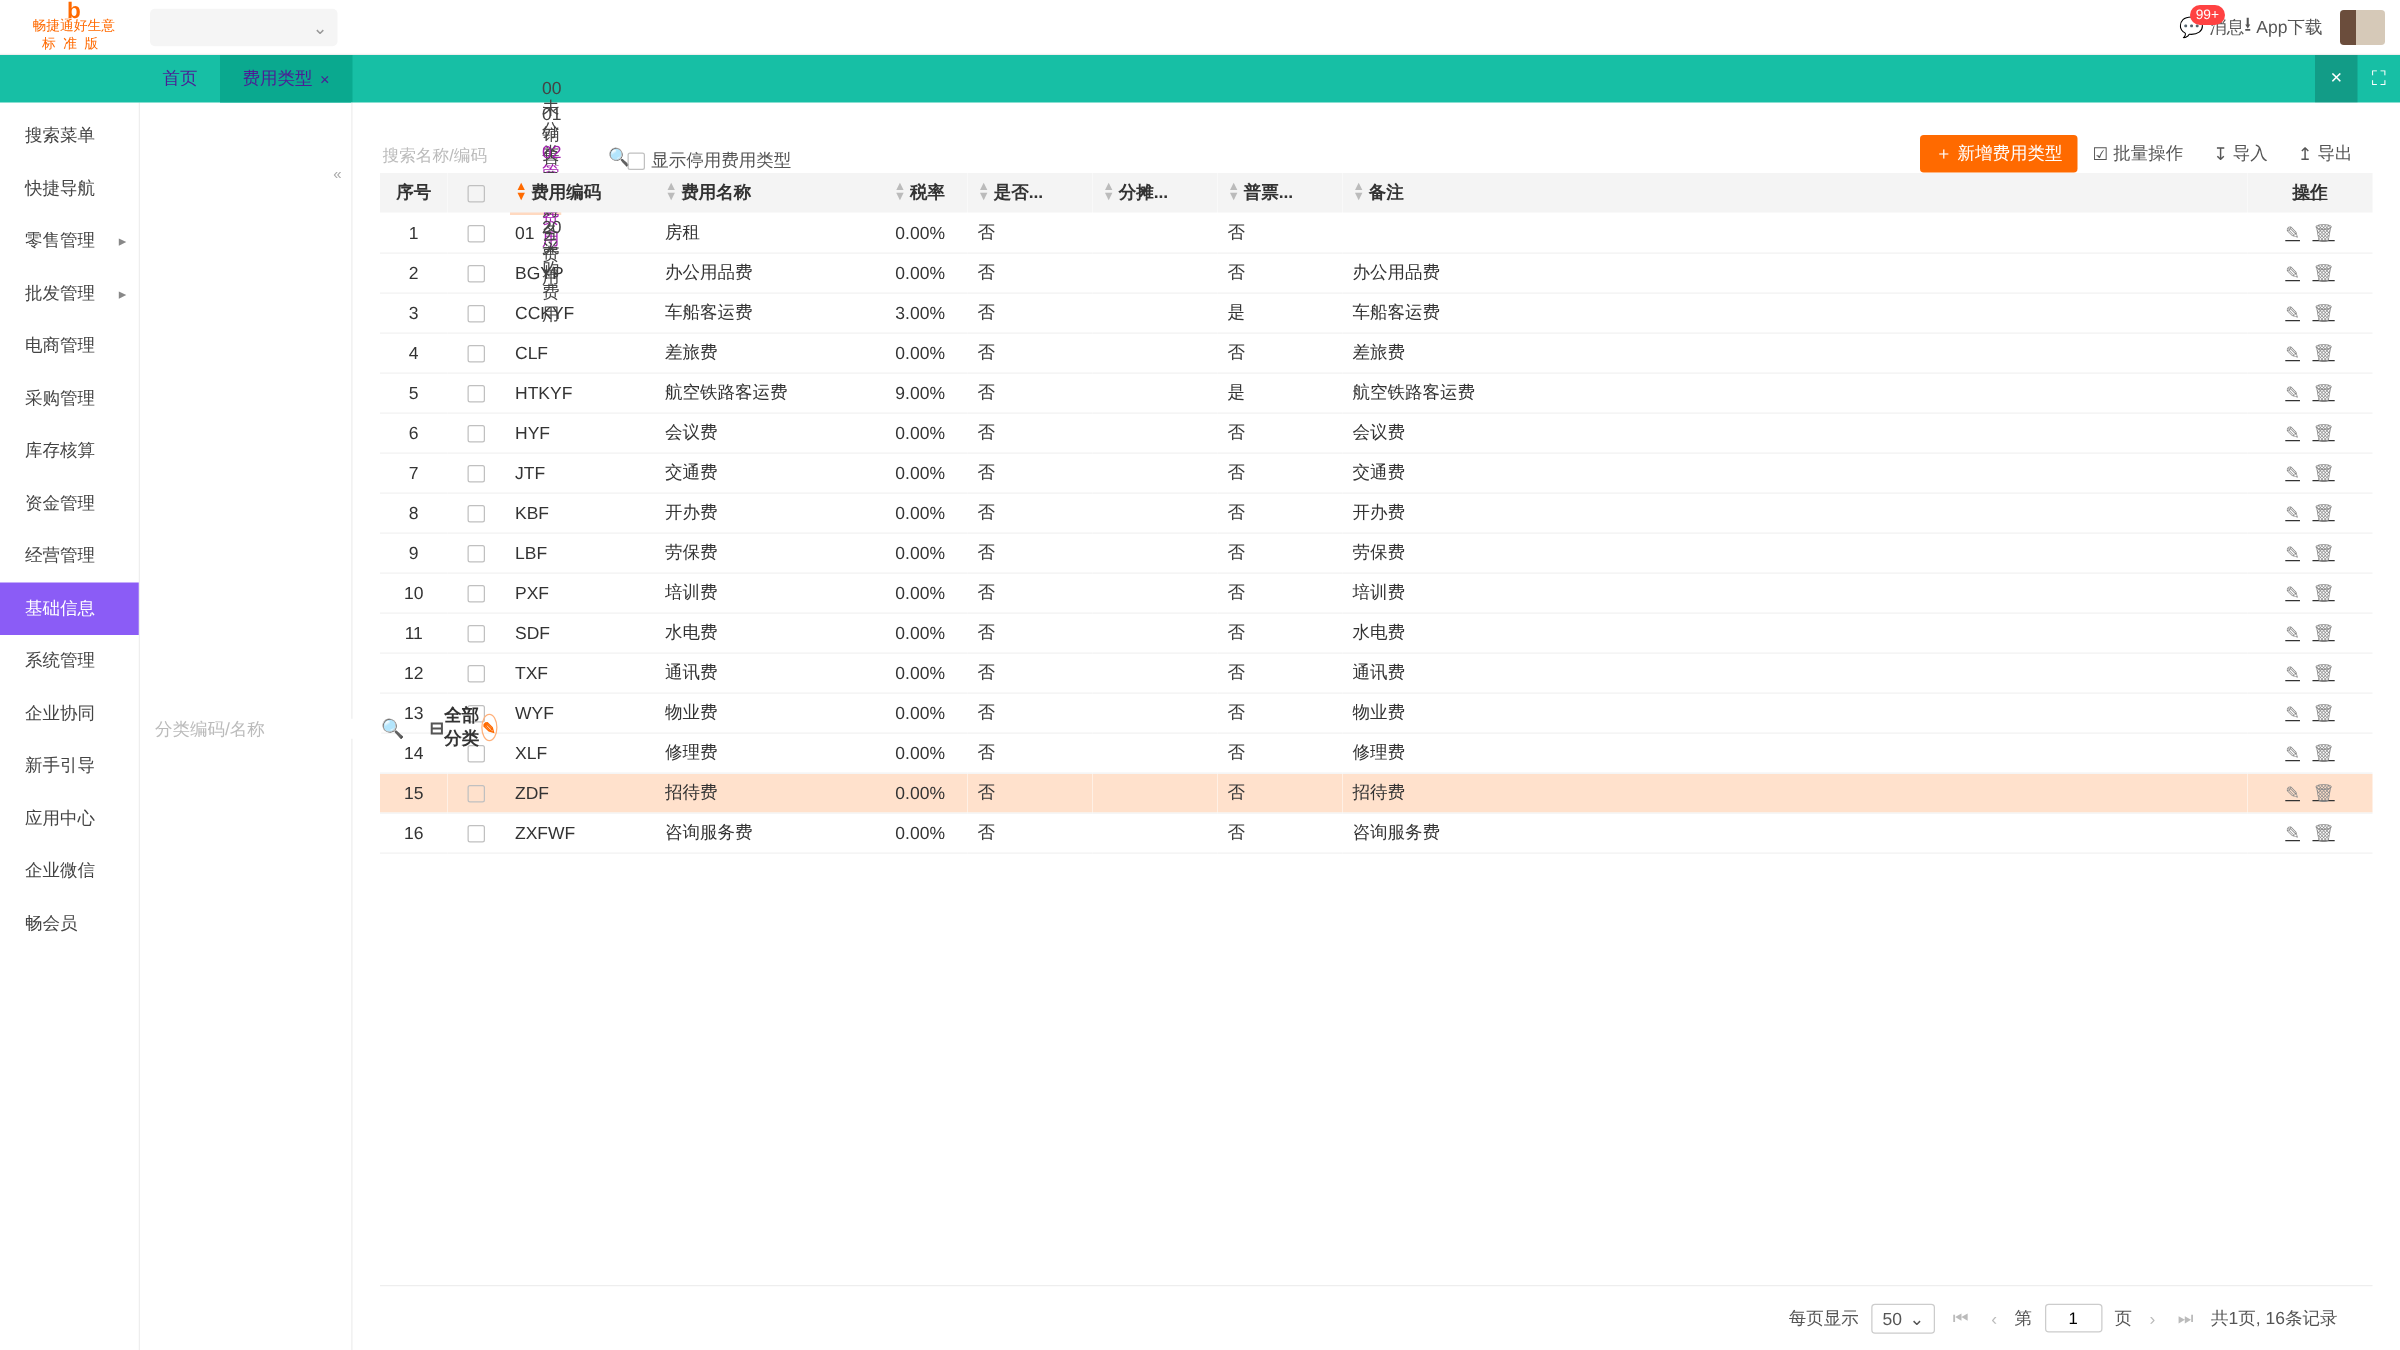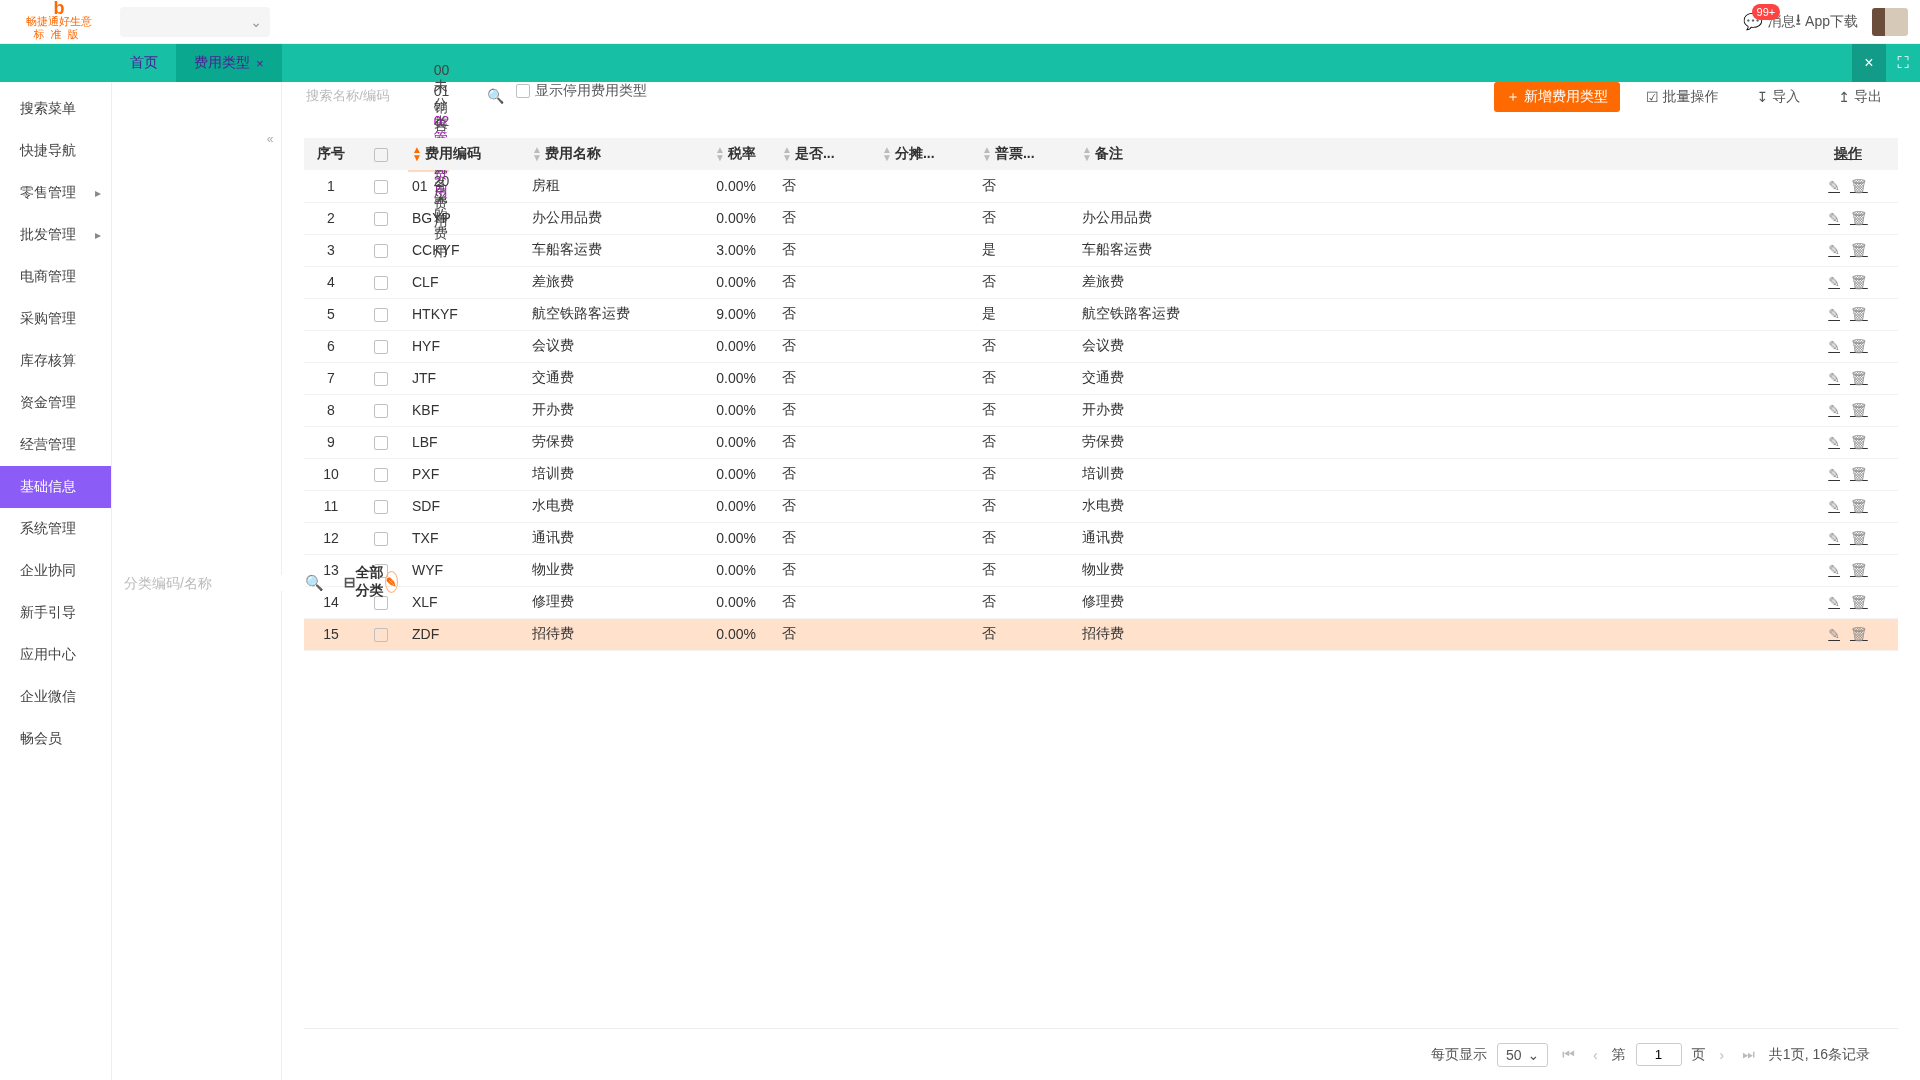--- a/index.html
+++ b/index.html
@@ -47,21 +47,21 @@
   .catsearch .sico { color:#ff6a00; font-size:15px; }
   .cathdr { padding:8px 10px 6px 10px; display:flex; align-items:center; font-weight:bold; color:#333; }
   .cathdr .fold { width:18px; text-align:center; color:#555; cursor:pointer; }
   .cathdr .edit { margin-left:auto; border:1px solid #ffb07a; color:#ff6a00; border-radius:50%; width:22px; height:22px; display:flex; align-items:center; justify-content:center; font-size:13px; cursor:pointer; }
   .collapse-btn { position:absolute; right:2px; top:42px; width:18px; height:30px; display:flex; align-items:center; justify-content:center; color:#aaa; cursor:pointer; font-size:12px; }
   .cat-item { height:30px; display:flex; align-items:center; padding-left:26px; cursor:pointer; color:#444; font-size:14px; }
   .cat-item.active { background:#ffd9c0; color:#a21caf; }
 
   
   .content { flex:1; display:flex; flex-direction:column; overflow:hidden; }
-  .toolbar { height:56px; display:flex; align-items:flex-start; padding:0 26px 0 20px; gap:14px; }
+  .toolbar { height:56px; display:flex; align-items:flex-end; padding:0 26px 0 20px; }
   .tsearch { width:200px; display:flex; align-items:center; border-bottom:0; }
   .tsearch input { flex:1; border:none; outline:none; padding:6px 4px; color:#555; }
   .tsearch input::placeholder { color:#bbb; }
   .tsearch .sico { color:#ff6a00; }
   .chk { display:flex; align-items:center; cursor:pointer; color:#555; }
   .chk .box { width:14px; height:14px; border:1px solid #c0c0c0; border-radius:2px; margin-right:5px; }
   .toolbar .sp { flex:1; }
   .btn { padding:6px 12px; border-radius:3px; cursor:pointer; display:flex; align-items:center; gap:4px; font-size:14px; }
   .btn.primary { background:#ff6a00; color:#fff; }
   .btn.ghost { color:#555; }
@@ -509,20 +509,37 @@
               <td class="col-share"></td>
               <td class="col-voucher">否</td>
               <td class="col-remark">招待费</td>
               <td class="col-ops">
                 <div class="rowops">
                   <span>✎</span>
                   <span>🗑</span>
                 </div>
               </td>
             </tr>
+            <tr>
+              <td class="col-seq">16</td>
+              <td class="col-chk"><span class="cbx"></span></td>
+              <td class="col-code">ZXFWF</td>
+              <td class="col-name">咨询服务费</td>
+              <td class="col-rate">0.00%</td>
+              <td class="col-bool">否</td>
+              <td class="col-share"></td>
+              <td class="col-voucher">否</td>
+              <td class="col-remark">咨询服务费</td>
+              <td class="col-ops">
+                <div class="rowops">
+                  <span>✎</span>
+                  <span>🗑</span>
+                </div>
+              </td>
+            </tr>
           </tbody>
       </table>
     </div>
 
     <div class="pager">
       <span>每页显示</span>
       <div class="dd">
         <span>50</span>
         <span>⌄</span>
       </div>

